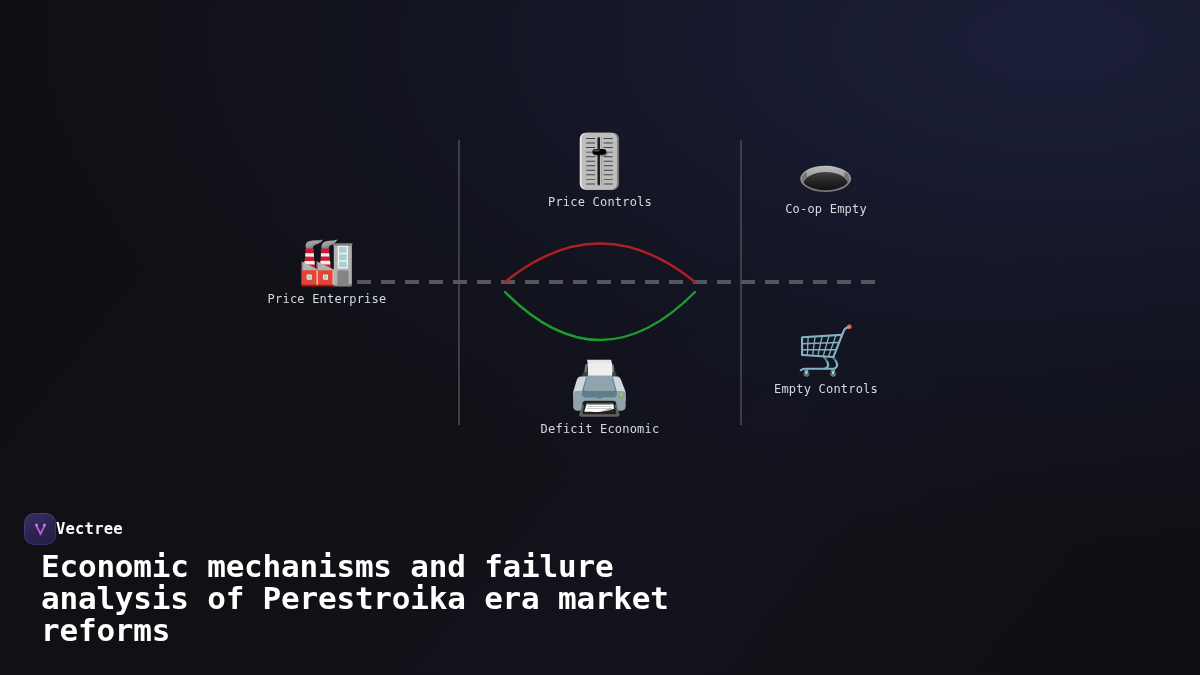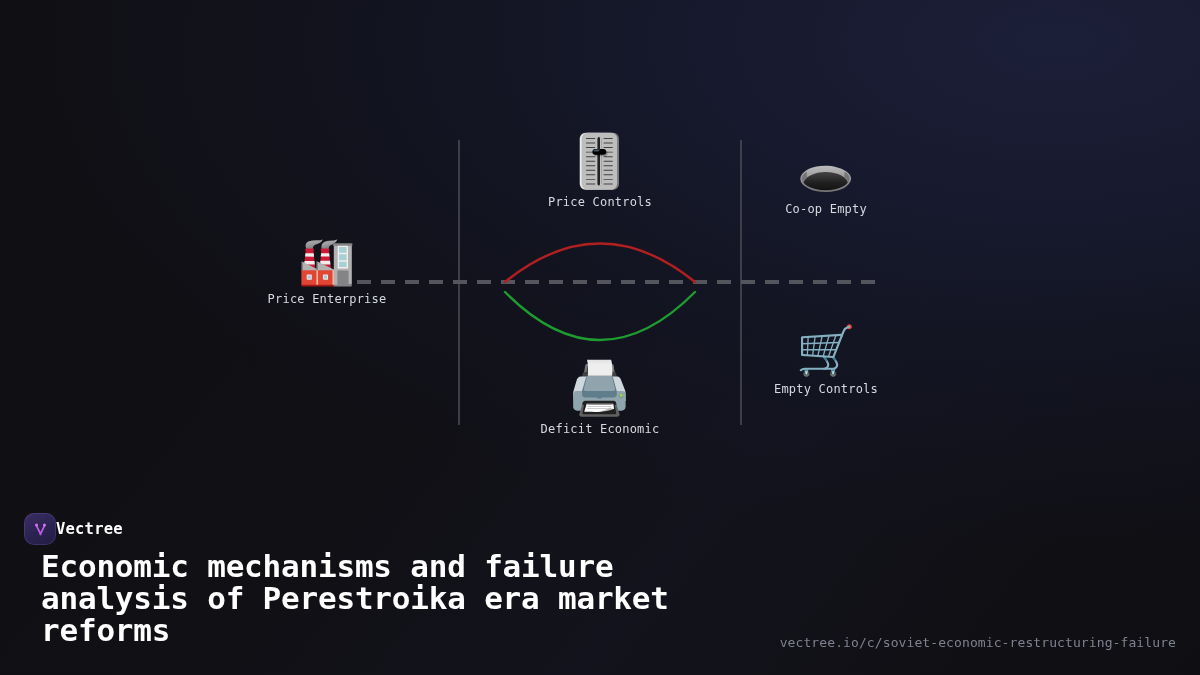--- a/index.html
+++ b/index.html
@@ -167,15 +167,14 @@
           <circle cx="7" cy="6.4" r="1.9" fill="#d673f2"></circle>
           <circle cx="17" cy="6.4" r="1.9" fill="#d673f2"></circle>
           <circle cx="12" cy="18.1" r="1.4" fill="#b14fdd"></circle>
         </svg>
       </div>
       <div id="brand-name">Vectree</div>
     </div>
 
     <div id="headline">Economic mechanisms and failure analysis of Perestroika era market reforms</div>
 
-    <div id="url">vectree.io/c/soviet-economic-restructuring-failure</div>
   </div>
 </div>
 
 </body></html>

